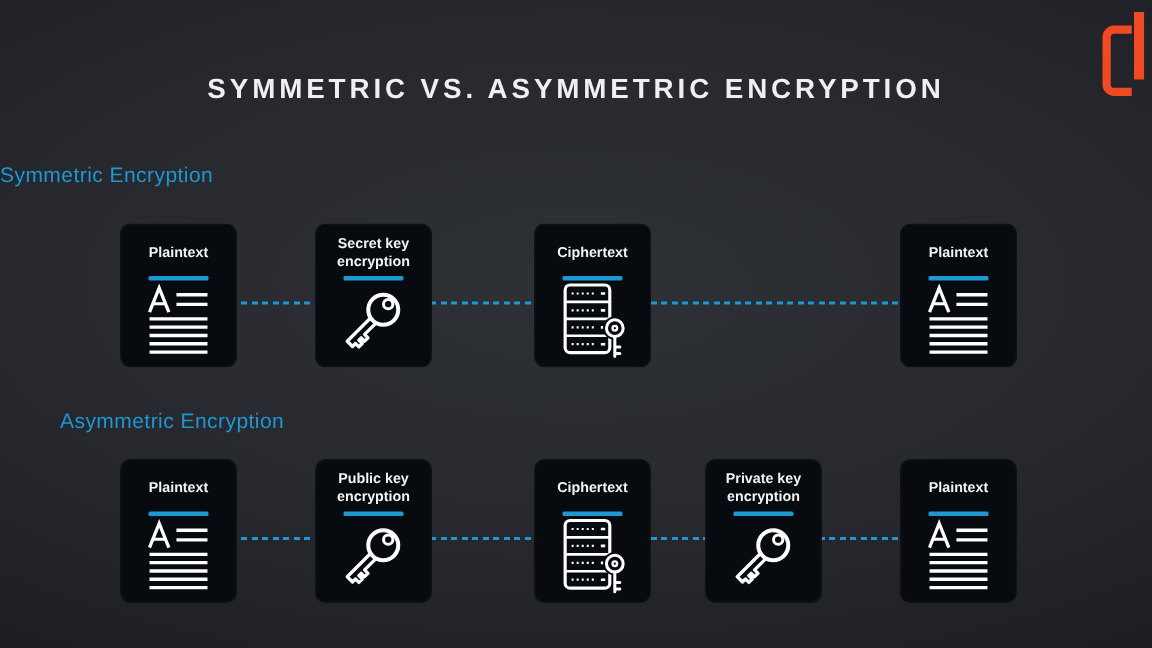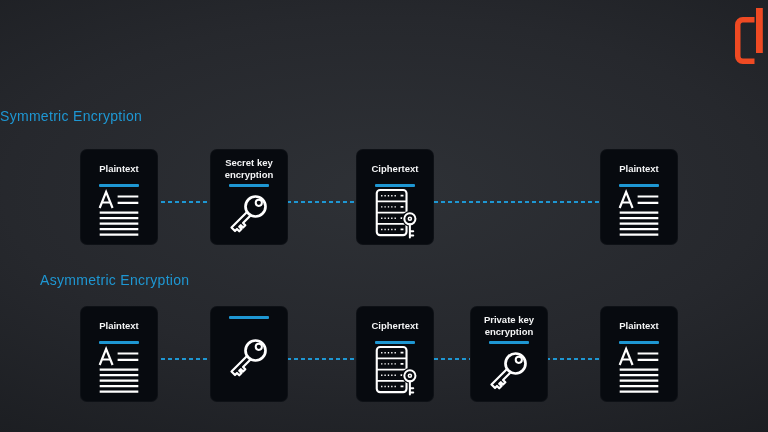--- a/index.html
+++ b/index.html
@@ -87,20 +87,21 @@
 </svg>
 
 <div class="slide">
 
   <div class="logo">
     <svg viewBox="0 0 30 58" width="30" height="58">
         <use href="#icon-logo"></use>
       </svg>
   </div>
 
+  <div class="title">SYMMETRIC VS. ASYMMETRIC ENCRYPTION</div>
 
   <div class="section-heading heading-sym">Symmetric Encryption</div>
 
   <div class="row row-sym">
     <div class="connector"></div>
 
     <div class="card c0">
       <div class="card-label">Plaintext</div>
       <div class="card-underline"></div>
       <div class="card-icon">
@@ -151,20 +152,21 @@
       <div class="card-label">Plaintext</div>
       <div class="card-underline"></div>
       <div class="card-icon">
         <svg class="ic-doc" viewBox="0 0 50 56">
             <use href="#icon-doc"></use>
           </svg>
         </div>
     </div>
 
     <div class="card c1">
+      <div class="card-label">Public key encryption</div>
       <div class="card-underline"></div>
       <div class="card-icon">
         <svg class="ic-key" viewBox="0 0 46 46">
             <use href="#icon-key"></use>
           </svg>
         </div>
     </div>
 
     <div class="card c2">
       <div class="card-label">Ciphertext</div>

